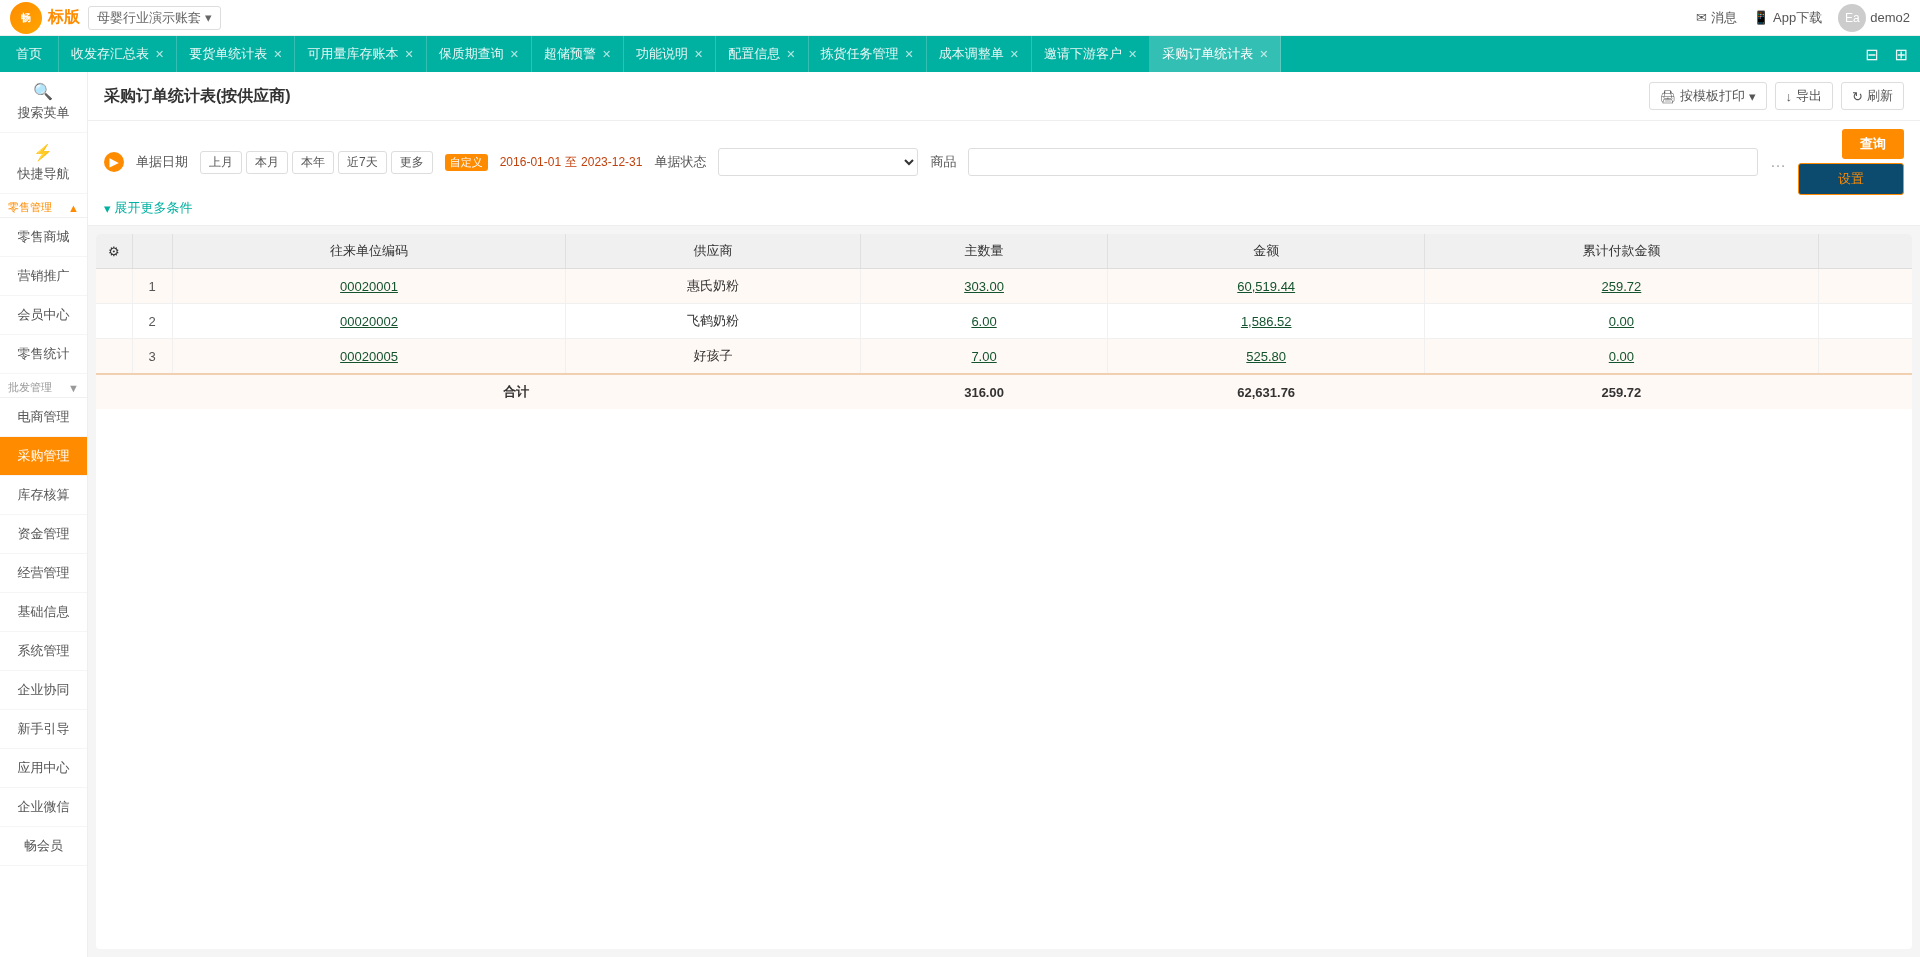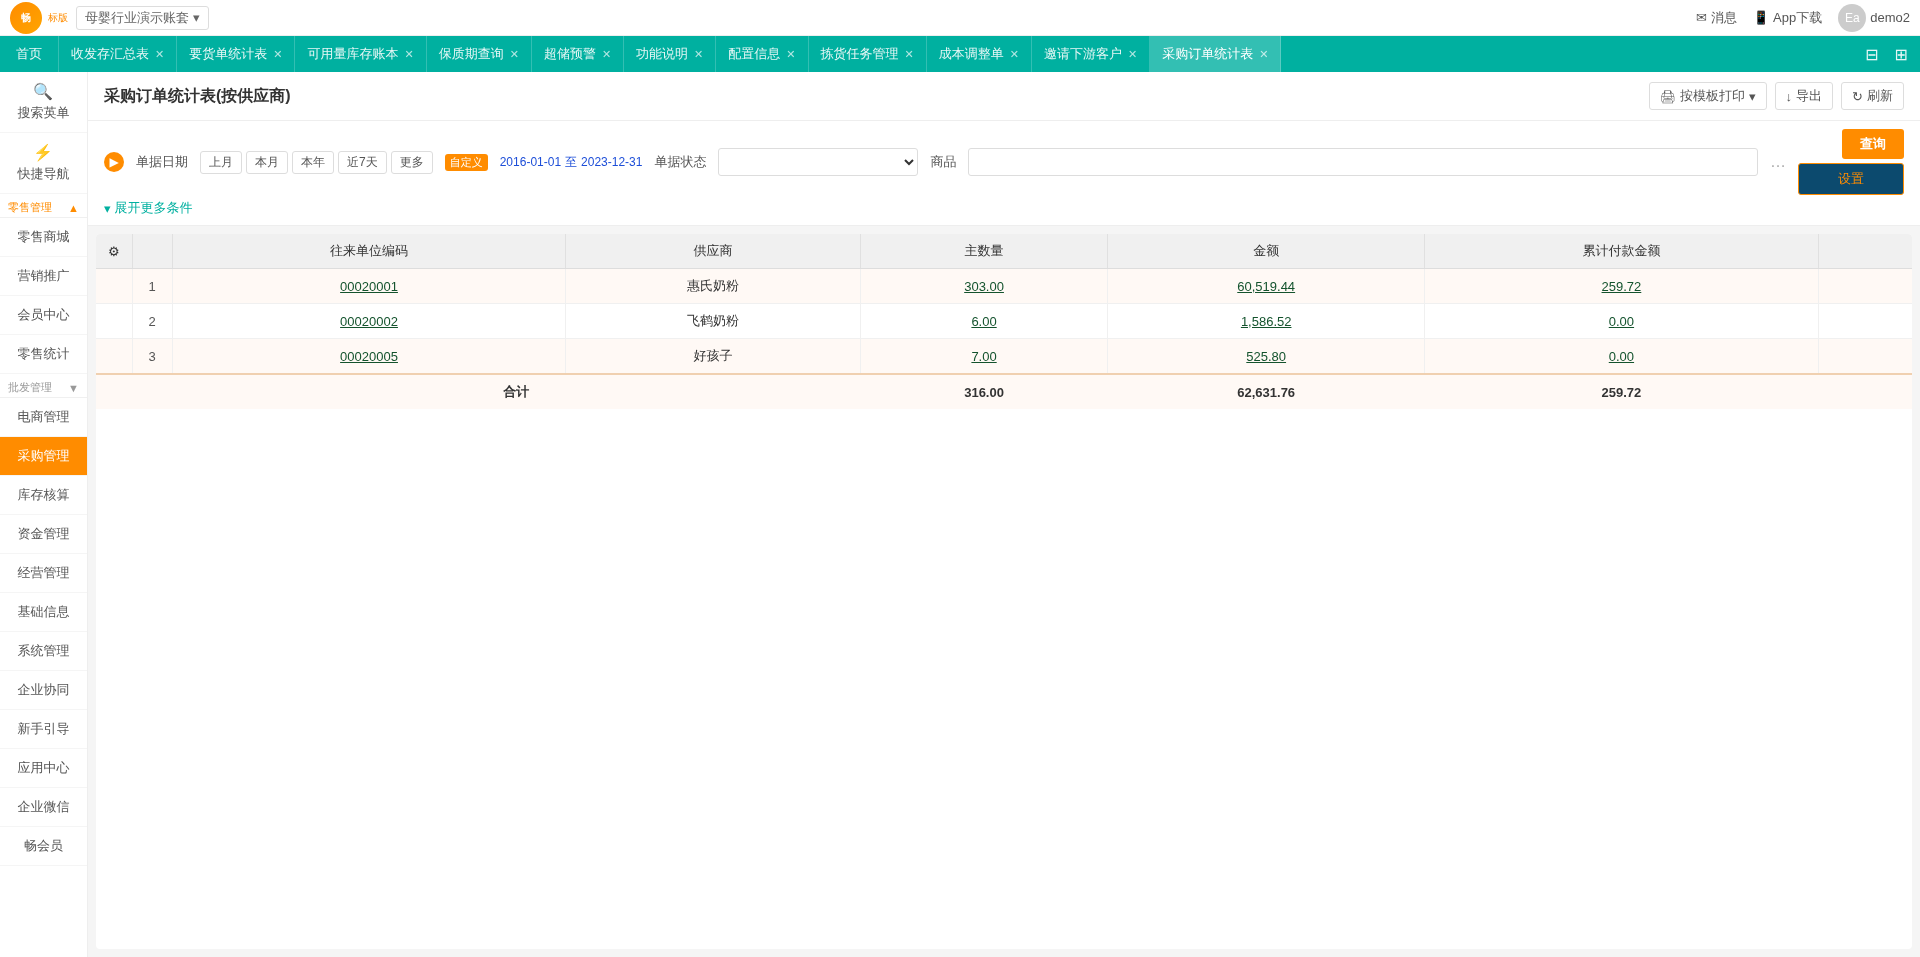--- a/index.html
+++ b/index.html
@@ -3,21 +3,21 @@
   <meta charset="utf-8">
   <style>
     * { box-sizing: border-box; margin: 0; padding: 0; font-family: "Microsoft YaHei", "PingFang SC", Arial, sans-serif; }
     body { width: 1920px; height: 957px; overflow: hidden; background: #f5f5f5; font-size: 13px; }
 
     
     .top-bar { height: 36px; background: #fff; display: flex; align-items: center; padding: 0 10px; border-bottom: 1px solid #eee; justify-content: space-between; }
     .top-bar-left { display: flex; align-items: center; gap: 8px; }
     .logo-area { display: flex; align-items: center; gap: 6px; }
     .logo-img { width: 32px; height: 32px; background: linear-gradient(135deg, #ff8c00, #ffa500); border-radius: 50%; display: flex; align-items: center; justify-content: center; color: white; font-size: 10px; font-weight: bold; }
-    .brand-name { color: #ff8c00; font-size: 10px; font-weight: normal; }
+    .brand-name { color: #ff8c00; font-size: 16px; font-weight: bold; }
     .workspace-selector { display: flex; align-items: center; gap: 4px; color: #666; font-size: 13px; cursor: pointer; padding: 2px 8px; border: 1px solid #ddd; border-radius: 3px; }
     .top-bar-right { display: flex; align-items: center; gap: 16px; }
     .top-right-item { display: flex; align-items: center; gap: 4px; color: #555; font-size: 13px; cursor: pointer; }
     .avatar { width: 28px; height: 28px; border-radius: 50%; background: #ccc; overflow: hidden; display: flex; align-items: center; justify-content: center; color: #fff; font-size: 12px; }
 
     
     .nav-tabs { background: #00b0a0; height: 36px; display: flex; align-items: center; padding: 0; overflow: hidden; }
     .nav-tab { padding: 0 12px; height: 52px; display: flex; align-items: center; color: rgba(255,255,255,0.9); font-size: 13px; cursor: pointer; white-space: nowrap; position: relative; border-right: 1px solid rgba(255,255,255,0.2); }
     .nav-tab:first-child { padding: 0 16px; }
     .nav-tab.active { background: rgba(255,255,255,0.2); color: #fff; }
@@ -46,21 +46,21 @@
     .btn-template-print { border: 1px solid #ddd; background: #fff; padding: 4px 10px; border-radius: 3px; cursor: pointer; display: flex; align-items: center; gap: 4px; color: #555; font-size: 13px; }
     .btn-export { border: 1px solid #ddd; background: #fff; padding: 4px 10px; border-radius: 3px; cursor: pointer; display: flex; align-items: center; gap: 4px; color: #555; font-size: 13px; }
     .btn-refresh { border: 1px solid #ddd; background: #fff; padding: 4px 10px; border-radius: 3px; cursor: pointer; display: flex; align-items: center; gap: 4px; color: #555; font-size: 13px; }
 
     
     .filter-area { background: #fff; padding: 8px 16px; border-bottom: 1px solid #eee; }
     .filter-row { display: flex; align-items: center; gap: 12px; flex-wrap: wrap; }
     .filter-label { color: #555; font-size: 13px; white-space: nowrap; }
     .filter-date-btns { display: flex; gap: 4px; }
     .date-btn { padding: 2px 8px; border: 1px solid #ddd; border-radius: 3px; cursor: pointer; font-size: 12px; color: #555; background: #fff; }
-    .date-range { display: flex; align-items: center; gap: 4px; font-size: 12px; color: #1d4ed8; }
+    .date-range { display: flex; align-items: center; gap: 4px; font-size: 12px; color: #c2410c; }
     .custom-badge { background: #ff8c00; color: #fff; font-size: 11px; padding: 1px 5px; border-radius: 3px; }
     .filter-input { border: 1px solid #ddd; border-radius: 3px; padding: 3px 8px; font-size: 13px; color: #333; background: #fff; min-width: 120px; height: 28px; }
     .filter-select { border: 1px solid #ddd; border-radius: 3px; padding: 3px 8px; font-size: 13px; color: #333; background: #fff; min-width: 200px; height: 28px; }
     .filter-more { color: #00b0a0; font-size: 13px; cursor: pointer; display: flex; align-items: center; gap: 4px; }
     .btn-query { background: #ff8c00; color: #fff; border: none; padding: 6px 18px; border-radius: 3px; cursor: pointer; font-size: 13px; font-weight: bold; margin-left: 44px; }
     .btn-settings { background: #0c4a6e; color: #ff8c00; border: 1px solid #ff8c00; padding: 6px 14px; border-radius: 3px; cursor: pointer; font-size: 13px; }
     .filter-actions { display: flex; flex-direction: column; gap: 4px; margin-left: auto; }
     .orange-arrow { width: 20px; height: 20px; background: #ff8c00; color: white; border-radius: 50%; display: flex; align-items: center; justify-content: center; font-size: 12px; cursor: pointer; flex-shrink: 0; }
 
     

